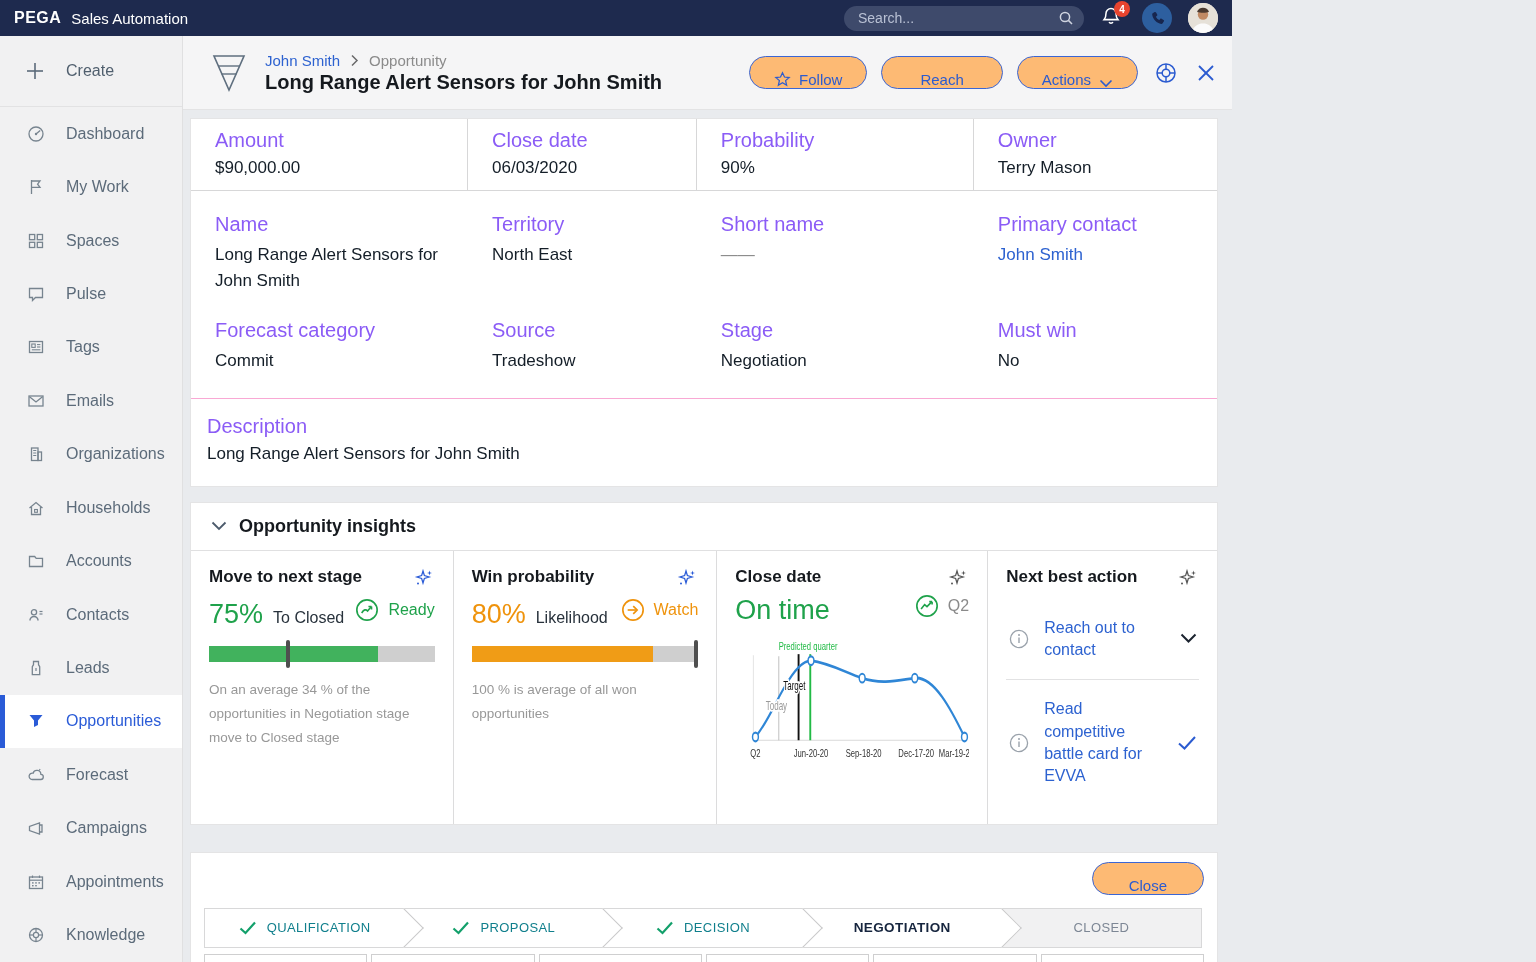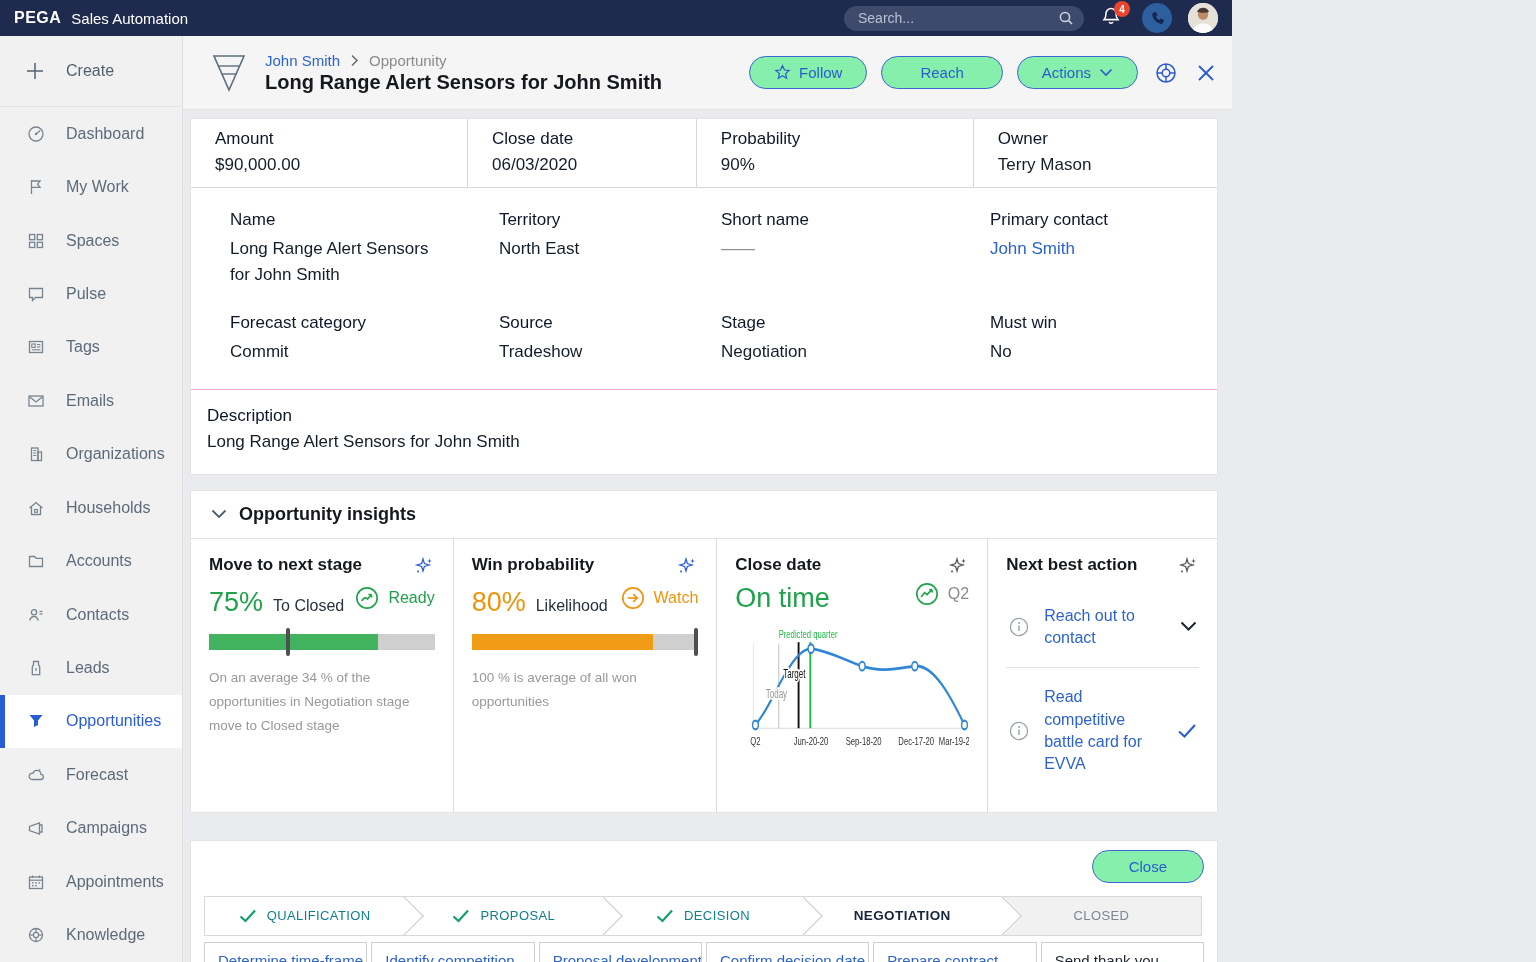--- a/index.html
+++ b/index.html
@@ -35,33 +35,33 @@
   .main { flex:1; display:flex; flex-direction:column; min-width:0; background:#e9ebee; overflow:hidden; }
 
   
   .hdr { height:74px; background:#f5f5f6; border-bottom:1px solid #e3e3e4; display:flex; align-items:center; padding:0 14px 0 28px; flex:0 0 auto; }
   .hdr-funnel { margin-right:18px; }
   .bc-line { display:flex; align-items:center; gap:10px; font-size:15px; }
   .bc-link { color:#2d62d0; cursor:pointer; }
   .bc-section { color:#8b8b8b; }
   .hdr-title { font-size:20px; font-weight:bold; color:#15191e; margin-top:2px; }
   .hdr-right { margin-left:auto; display:flex; align-items:center; gap:14px; }
-  .pill-btn { height:33px; border:1px solid #3b66d4; border-radius:17px; background:#86efac; color:#2b5bd0; font-size:15px; padding:0 24px; display:flex; align-items:center; gap:8px; cursor:pointer; font-family:"Liberation Sans", sans-serif; }
+  .pill-btn { height:33px; border:1px solid #3b66d4; border-radius:17px; background:#fdba74; color:#2b5bd0; font-size:15px; padding:0 24px; display:flex; align-items:flex-end; gap:8px; cursor:pointer; font-family:"Liberation Sans", sans-serif; }
   .icon-btn { background:none; border:none; cursor:pointer; display:flex; align-items:center; padding:2px; }
 
   .scroll-area { flex:1; overflow:hidden; padding:8px 14px 0 7px; }
 
   
   .card { background:#fff; border:1px solid #e4e4e5; }
   .summary-row { display:grid; grid-template-columns:27% 22.3% 27% 23.7%; border-bottom:1px solid #d7d7d8; }
   .summary-cell { padding:10px 24px 12px; border-right:1px solid #d7d7d8; }
   .summary-cell:last-child { border-right:none; }
-  .f-label { color:#0f172a; font-size:17px; margin-bottom:6px; }
+  .f-label { color:#8b5cf6; font-size:20px; margin-bottom:6px; }
   .f-value { color:#141e28; font-size:17px; }
-  .fields-grid { display:grid; grid-template-columns:27% 22.3% 27% 23.7%; padding:14px 15px 6px; }
+  .fields-grid { display:grid; grid-template-columns:27% 22.3% 27% 23.7%; padding:14px 0 6px; }
   .field { padding:8px 24px 18px; }
   .field .f-value { line-height:1.5; }
   .link { color:#2d62d0; cursor:pointer; }
   .desc-row { border-top:1px solid #f9a8d4; padding:16px 16px 22px; }
 
   
   .insights { margin-top:15px; background:#fff; border:1px solid #e4e4e5; }
   .insights-hd { display:flex; align-items:center; gap:12px; padding:13px 20px; border-bottom:1px solid #e0e0e1; }
   .insights-hd h2 { font-size:18px; font-weight:bold; color:#15191e; }
   .insight-cols { display:grid; grid-template-columns:25.6% 25.7% 26.4% 22.3%; }

